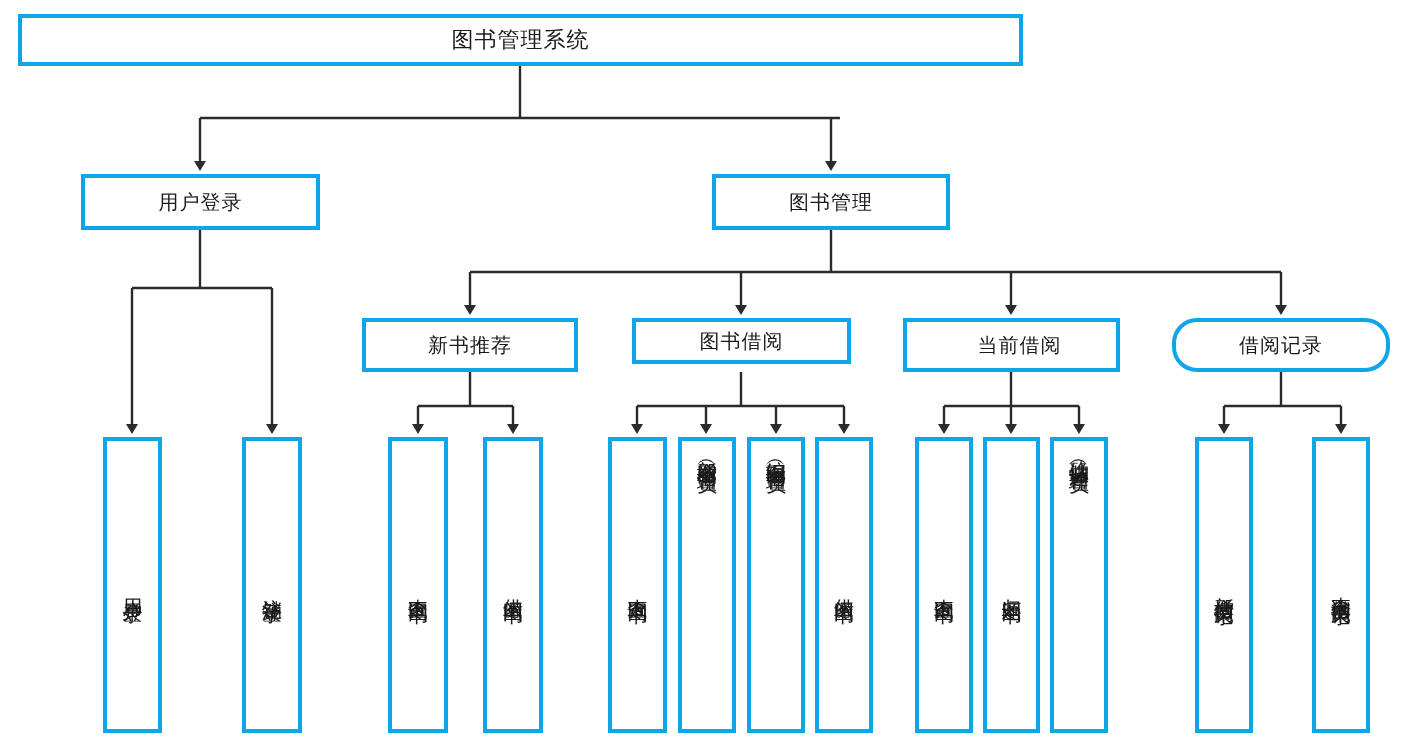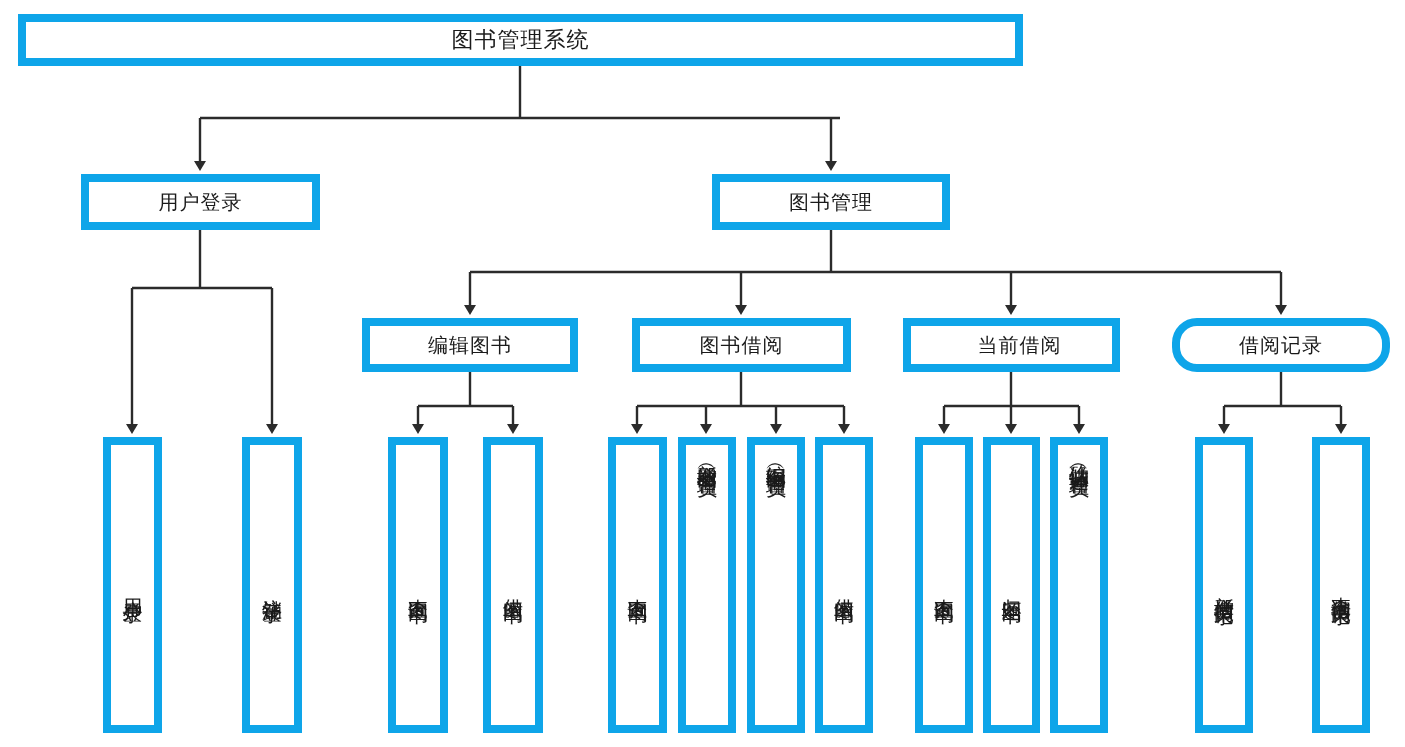--- a/index.html
+++ b/index.html
@@ -21,21 +21,21 @@
     position: absolute;
     left: 0;
     top: 0;
     width: 1405px;
     height: 747px;
     pointer-events: none;
   }
   .node {
     position: absolute;
     box-sizing: border-box;
-    border: 8px solid #0ea5e9;
+    border: 4px solid #0ea5e9;
     background: #ffffff;
     display: flex;
     align-items: center;
     justify-content: center;
     color: #1a1a1a;
     text-align: center;
   }
   .node.root {
     font-size: 22px;
     letter-spacing: 1px;
@@ -140,23 +140,23 @@
   </div>
 
   <div class="node level1" style="left:81px; top:174px; width:239px; height:56px;">
     <span>用户登录</span>
   </div>
   <div class="node level1" style="left:712px; top:174px; width:238px; height:56px;">
     <span>图书管理</span>
   </div>
 
   <div class="node level2" style="left:362px; top:318px; width:216px; height:54px;">
-    <span>编辑图书</span>
-  </div>
-  <div class="node level2" style="left:632px; top:318px; width:219px; height:54px;">
+    <span>新书推荐</span>
+  </div>
+  <div class="node level2" style="left:632px; top:318px; width:219px; height:46px;">
     <span>图书借阅</span>
   </div>
   <div class="node level2" style="left:903px; top:318px; width:217px; height:54px;padding-left:16px;">
     <span>当前借阅</span>
   </div>
   <div class="node level2" style="left:1172px; top:318px; width:218px; height:54px;border-radius:25px;">
     <span>借阅记录</span>
   </div>
 
   <div class="node leaf" style="left:103px; top:437px; width:59px; height:296px;">

